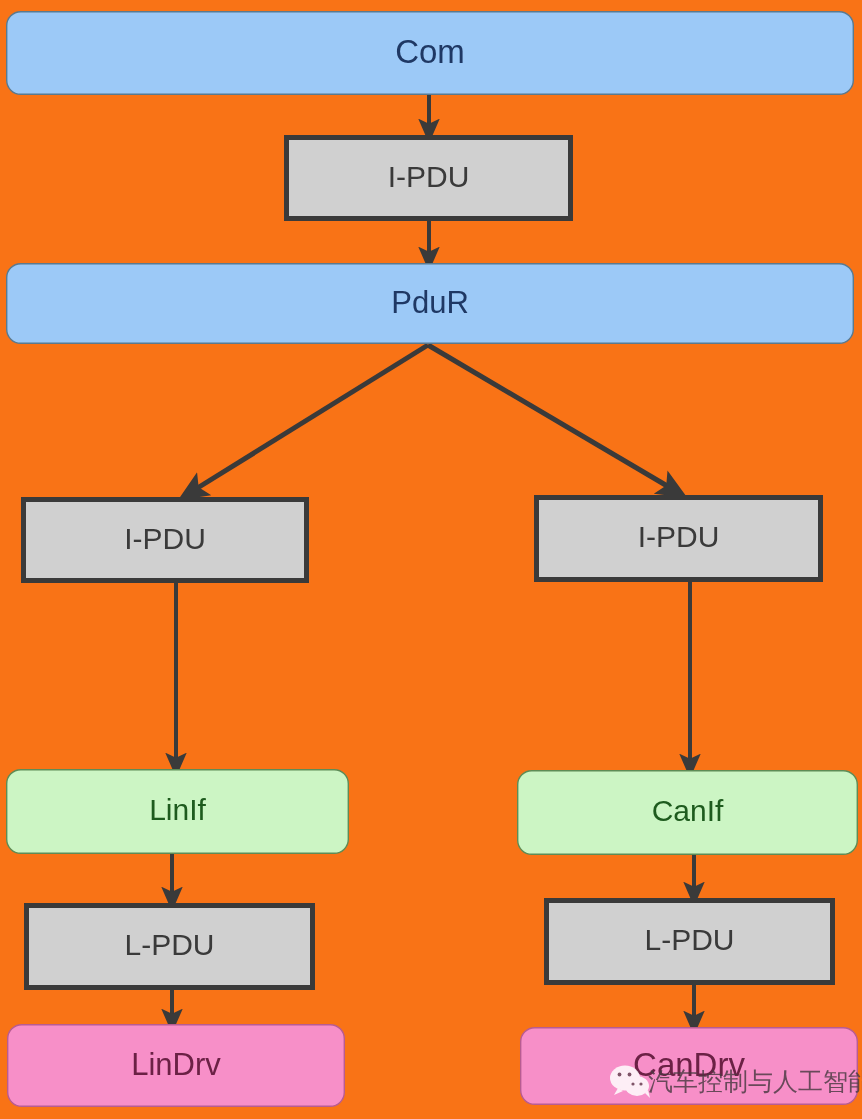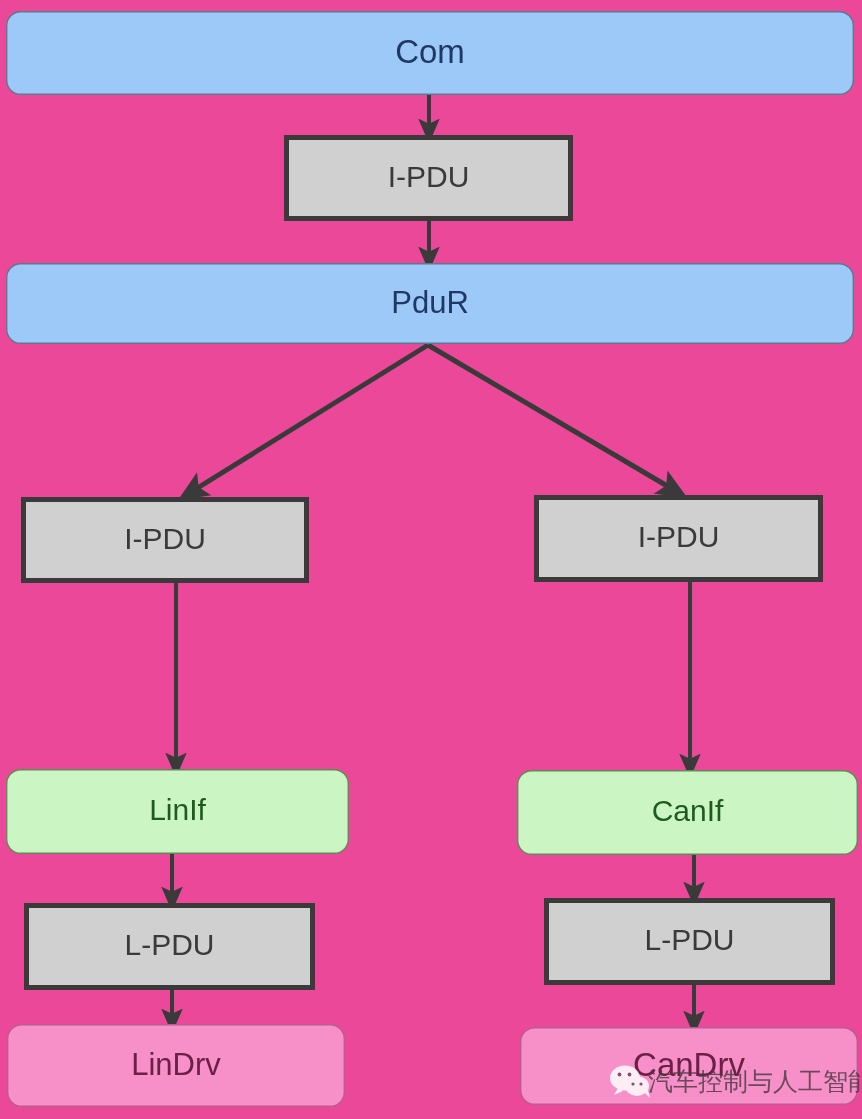--- a/index.html
+++ b/index.html
@@ -10,21 +10,21 @@
   body {
     width: 862px;
     height: 1119px;
     font-family: "Liberation Sans", sans-serif;
     overflow: hidden;
   }
   #diagram-root {
     position: relative;
     width: 862px;
     height: 1119px;
-    background: #ec4899;
+    background: #f97316;
   }
   svg.diagram-canvas {
     position: absolute;
     top: 0;
     left: 0;
     width: 862px;
     height: 1119px;
   }
   .node-label {
     font-family: "Liberation Sans", sans-serif;

